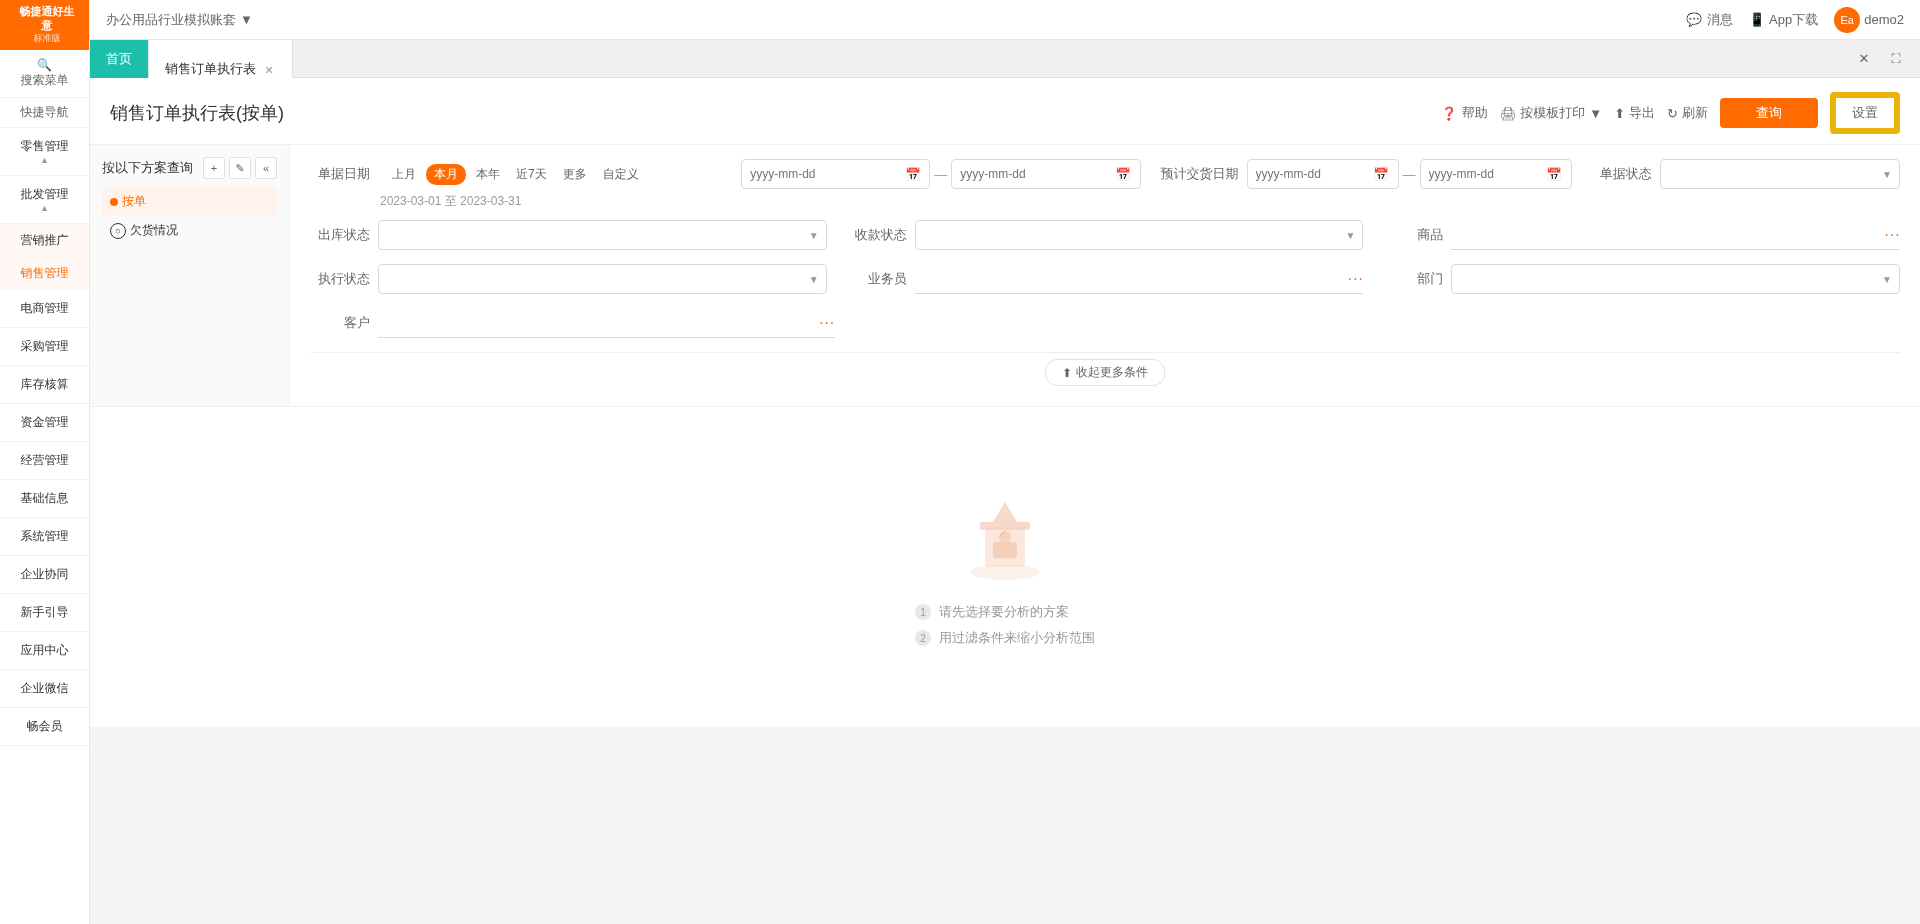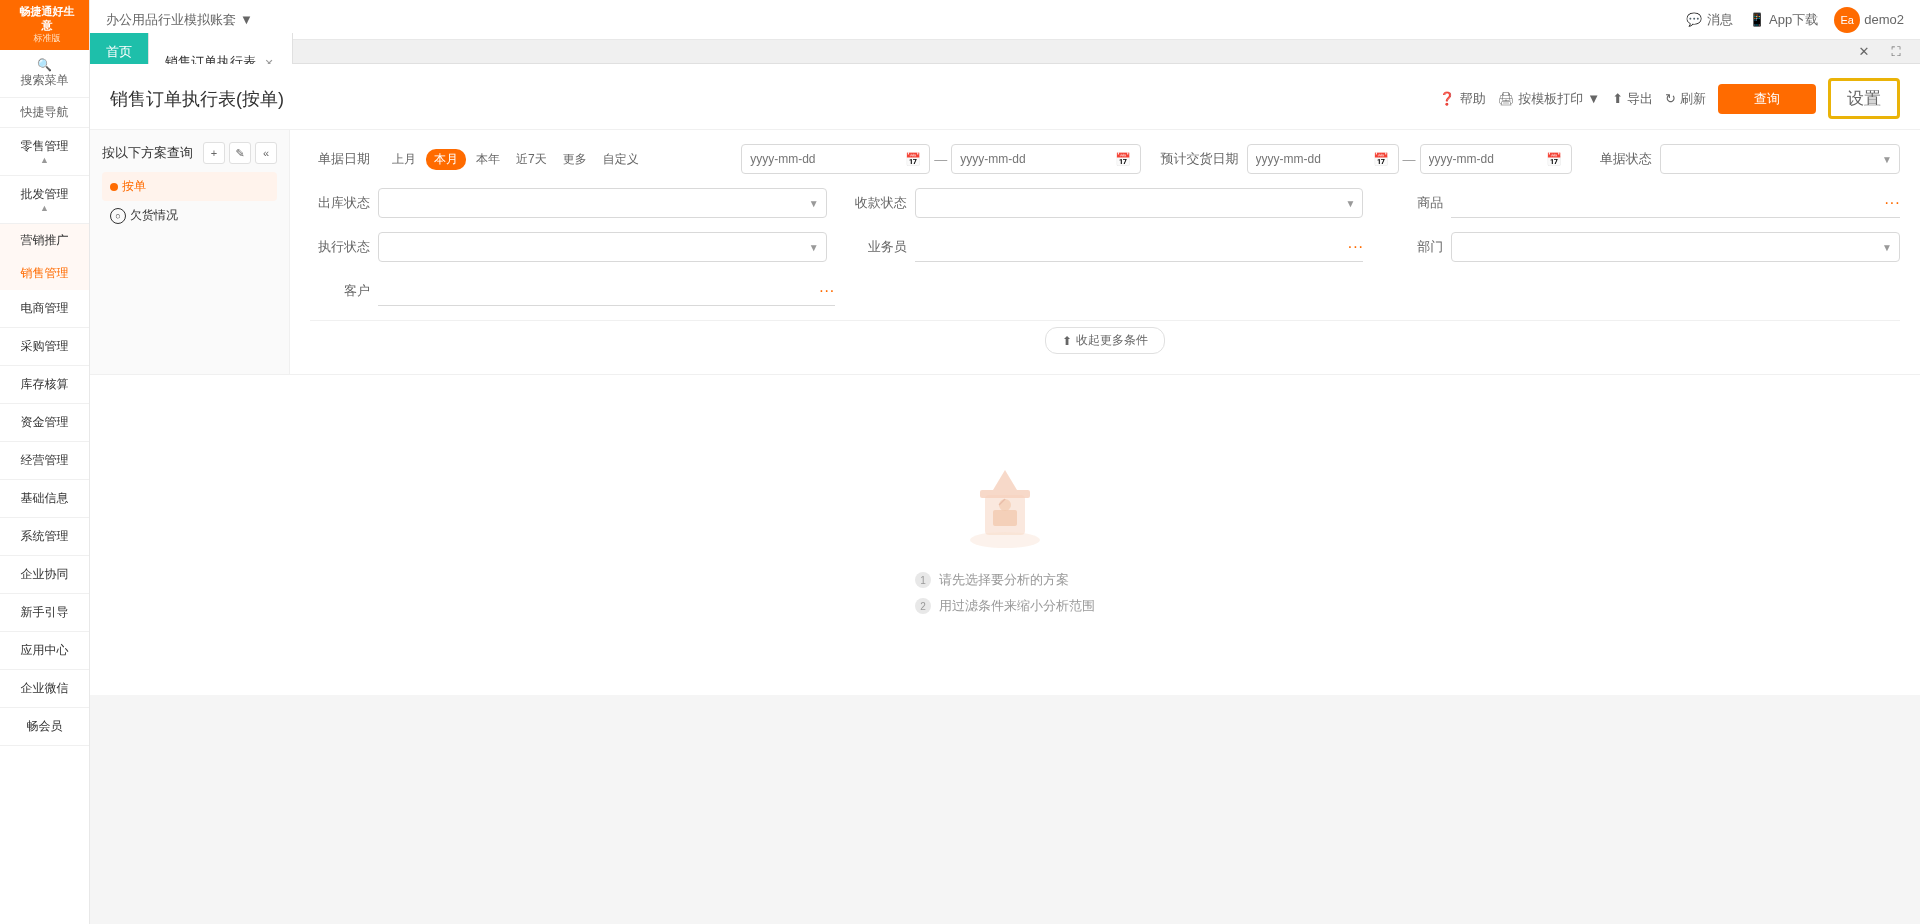--- a/index.html
+++ b/index.html
@@ -24,39 +24,39 @@
 
     
     .topbar { height: 40px; background: #fff; border-bottom: 1px solid #e8e8e8; display: flex; align-items: center; justify-content: space-between; padding: 0 16px; }
     .topbar-left { display: flex; align-items: center; gap: 8px; color: #666; font-size: 13px; justify-content: center; }
     .topbar-dropdown { display: flex; align-items: center; gap: 4px; cursor: pointer; }
     .topbar-right { display: flex; align-items: center; gap: 16px; color: #666; font-size: 13px; }
     .topbar-right-item { display: flex; align-items: center; gap: 4px; cursor: pointer; }
     .avatar { width: 26px; height: 26px; border-radius: 50%; background: #ff6b00; display: flex; align-items: center; justify-content: center; color: #fff; font-size: 11px; }
 
     
-    .tabbar { height: 24px; background: #f0f0f0; display: flex; align-items: center; border-bottom: 1px solid #e0e0e0; }
+    .tabbar { height: 38px; background: #f0f0f0; display: flex; align-items: center; border-bottom: 1px solid #e0e0e0; }
     .tab { height: 38px; padding: 0 16px; display: flex; align-items: center; gap: 6px; cursor: pointer; font-size: 13px; color: #666; border-right: 1px solid #e0e0e0; }
     .tab.active { background: #fff; color: #333; font-weight: 500; align-items: flex-end; }
     .tab-close { font-size: 11px; color: #999; cursor: pointer; width: 14px; height: 14px; display: flex; align-items: center; justify-content: center; border-radius: 50%; }
     .tab-home { background: #26b8a5; color: #fff; }
     .tabbar-actions { margin-left: auto; display: flex; align-items: center; gap: 8px; padding-right: 12px; }
     .tabbar-action-btn { width: 24px; height: 24px; display: flex; align-items: center; justify-content: center; cursor: pointer; color: #666; border-radius: 3px; }
 
     
     .content { flex: 1; background: #f5f5f5; overflow-y: auto; }
     .content-inner { background: #fff; margin: 0; padding: 0; }
 
     
     .page-header { padding: 14px 20px 10px; display: flex; align-items: center; justify-content: space-between; border-bottom: 1px solid #f0f0f0; }
     .page-title { font-size: 18px; font-weight: 500; color: #333; }
     .page-actions { display: flex; align-items: center; gap: 12px; }
     .page-action-btn { display: flex; align-items: center; gap: 4px; font-size: 13px; color: #666; cursor: pointer; }
     .btn-orange { background: #ff6b00; color: #fff; border: none; padding: 6px 36px; border-radius: 4px; cursor: pointer; font-size: 13px; }
-    .btn-settings { background: #fff; color: #666; border: 3px solid #eab308; padding: 6px 16px; border-radius: 4px; cursor: pointer; font-size: 17px; }
+    .btn-settings { background: #fff; color: #666; border: 6px solid #eab308; padding: 6px 16px; border-radius: 4px; cursor: pointer; font-size: 13px; }
 
     
     .filter-area { display: flex; background: #fff; border-bottom: 1px solid #f0f0f0; }
     .filter-left { width: 200px; background: #fafafa; border-right: 1px solid #f0f0f0; padding: 12px; }
     .filter-left-header { display: flex; align-items: center; justify-content: space-between; margin-bottom: 8px; font-size: 13px; color: #333; }
     .filter-left-header .icons { display: flex; gap: 4px; }
     .filter-left-header .icon-btn { width: 22px; height: 22px; border: 1px solid #e0e0e0; border-radius: 3px; display: flex; align-items: center; justify-content: center; cursor: pointer; font-size: 11px; color: #666; background: #fff; }
     .filter-left-item { padding: 6px 8px; border-radius: 4px; cursor: pointer; font-size: 12px; color: #333; display: flex; align-items: center; gap: 4px; }
     .filter-left-item.active { background: #fff3ec; color: #ff6b00; }
     .filter-left-item .dot { width: 8px; height: 8px; border-radius: 50%; background: #ff6b00; }
@@ -301,20 +301,23 @@
               <span class="filter-label">单据状态</span>
               <div class="filter-select-wrapper" style="flex:1;">
                 <select>
                   <option value=""></option>
                 </select>
                 <span class="chevron">▼</span>
               </div>
             </div>
           </div>
 
+          <div style="margin-left:70px;margin-top:-10px;margin-bottom:10px;font-size:12px;color:#999;">
+            <span>2023-03-01 至 2023-03-31</span>
+          </div>
 
           <div class="filter-row">
             <div class="filter-field" style="flex:1;">
               <span class="filter-label">出库状态</span>
               <div class="filter-select-wrapper" style="flex:1;">
                 <select>
                   <option value=""></option>
                 </select>
                 <span class="chevron">▼</span>
               </div>

